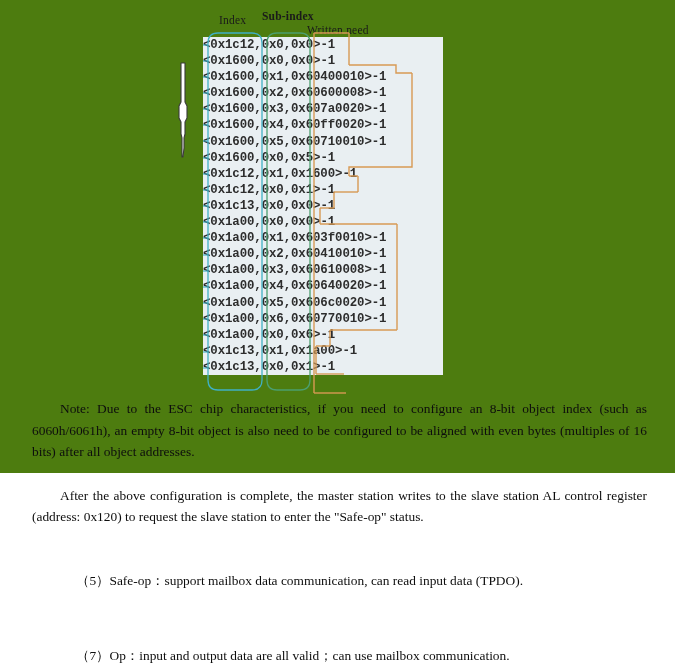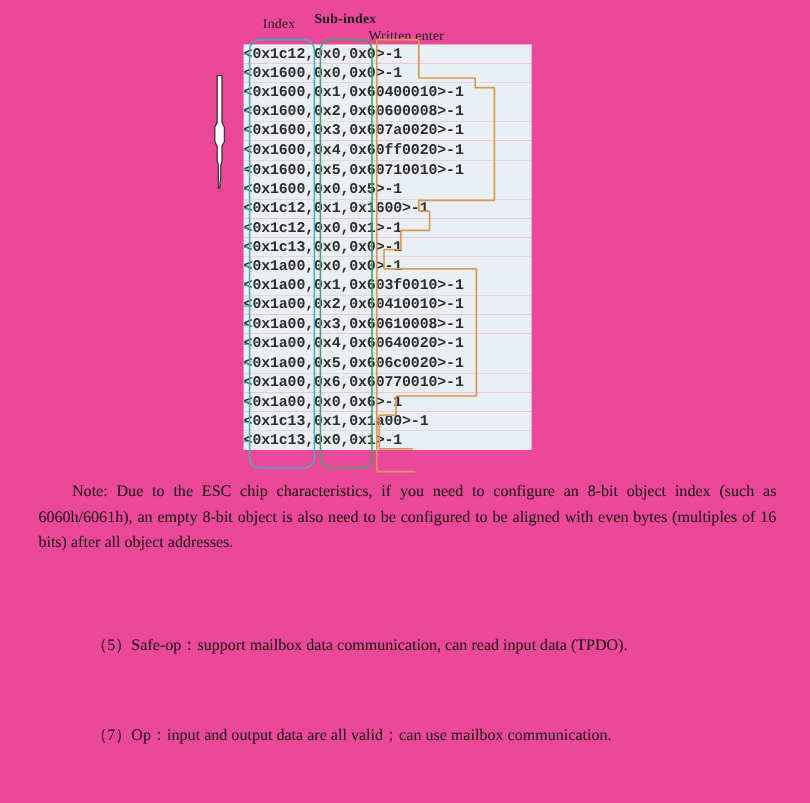--- a/index.html
+++ b/index.html
@@ -8,22 +8,22 @@
     width: 675px; height: 669px;
     background: #ffffff;
     font-family: "Liberation Serif", "DejaVu Serif", serif;
     color: #111111;
     overflow: hidden;
   }
 
   #page {
     position: relative;
     width: 675px;
-    height: 669px;
-    background: #ec4899;
+    height: 473px;
+    background: #4d7c0f;
   }
 
   
   #figure {
     position: absolute;
     left: 0; top: 0;
     width: 675px;
     height: 400px;
   }
 
@@ -111,21 +111,21 @@
 </style>
 </head>
 <body>
 
 <div id="page">
 
   <div id="figure">
 
     <div class="col-label" id="label-index">Index</div>
     <div class="col-label" id="label-subindex">Sub-index</div>
-    <div class="col-label" id="label-written">Written enter</div>
+    <div class="col-label" id="label-written">Written need</div>
 
     <svg id="needle" viewBox="0 0 22 96">
       <path d="M9 1 L13 1 L13 40 L15 44 L15 56 L13 60 L13 72 L12 76 L12 86 L11 95 L10 95 L10 86 L10 76 L9 72 L9 60 L7 56 L7 44 L9 40 Z" fill="#ffffff" stroke="#3a3a3a" stroke-width="1.1" stroke-linejoin="round"></path>
     </svg>
 
     <div id="rows">
       <div class="row">
         <span class="seg">&lt;0x1c12,</span><span class="seg">0x0,</span><span class="seg">0x0&gt;</span><span class="tail">-1</span>
       </div>
       <div class="row">
@@ -248,20 +248,21 @@
         <path d="M316 374 L344 374"></path>
       </g>
 
       <line x1="314" y1="393" x2="346" y2="393" stroke="#d79a54" stroke-width="1.4"></line>
     </svg>
   </div>
 
   <div id="body-text">
     <p class="para indent">Note: Due to the ESC chip characteristics, if you need to configure an 8-bit object index (such as 6060h/6061h), an empty 8-bit object is also need to be configured to be aligned with even bytes (multiples of 16 bits) after all object addresses.</p>
     <div class="gap-md"></div>
+    <p class="para indent">After the above configuration is complete, the master station writes to the slave station AL control register (address: 0x120) to request the slave station to enter the "Safe-op" status.</p>
     <div class="gap-lg"></div>
     <p class="numbered">（5）Safe-op：support mailbox data communication, can read input data (TPDO).</p>
     <div class="gap-sm"></div>
     <div class="gap-sm"></div>
     <p class="numbered">（7）Op：input and output data are all valid；can use mailbox communication.</p>
   </div>
 
 </div>
 
 </body></html>

